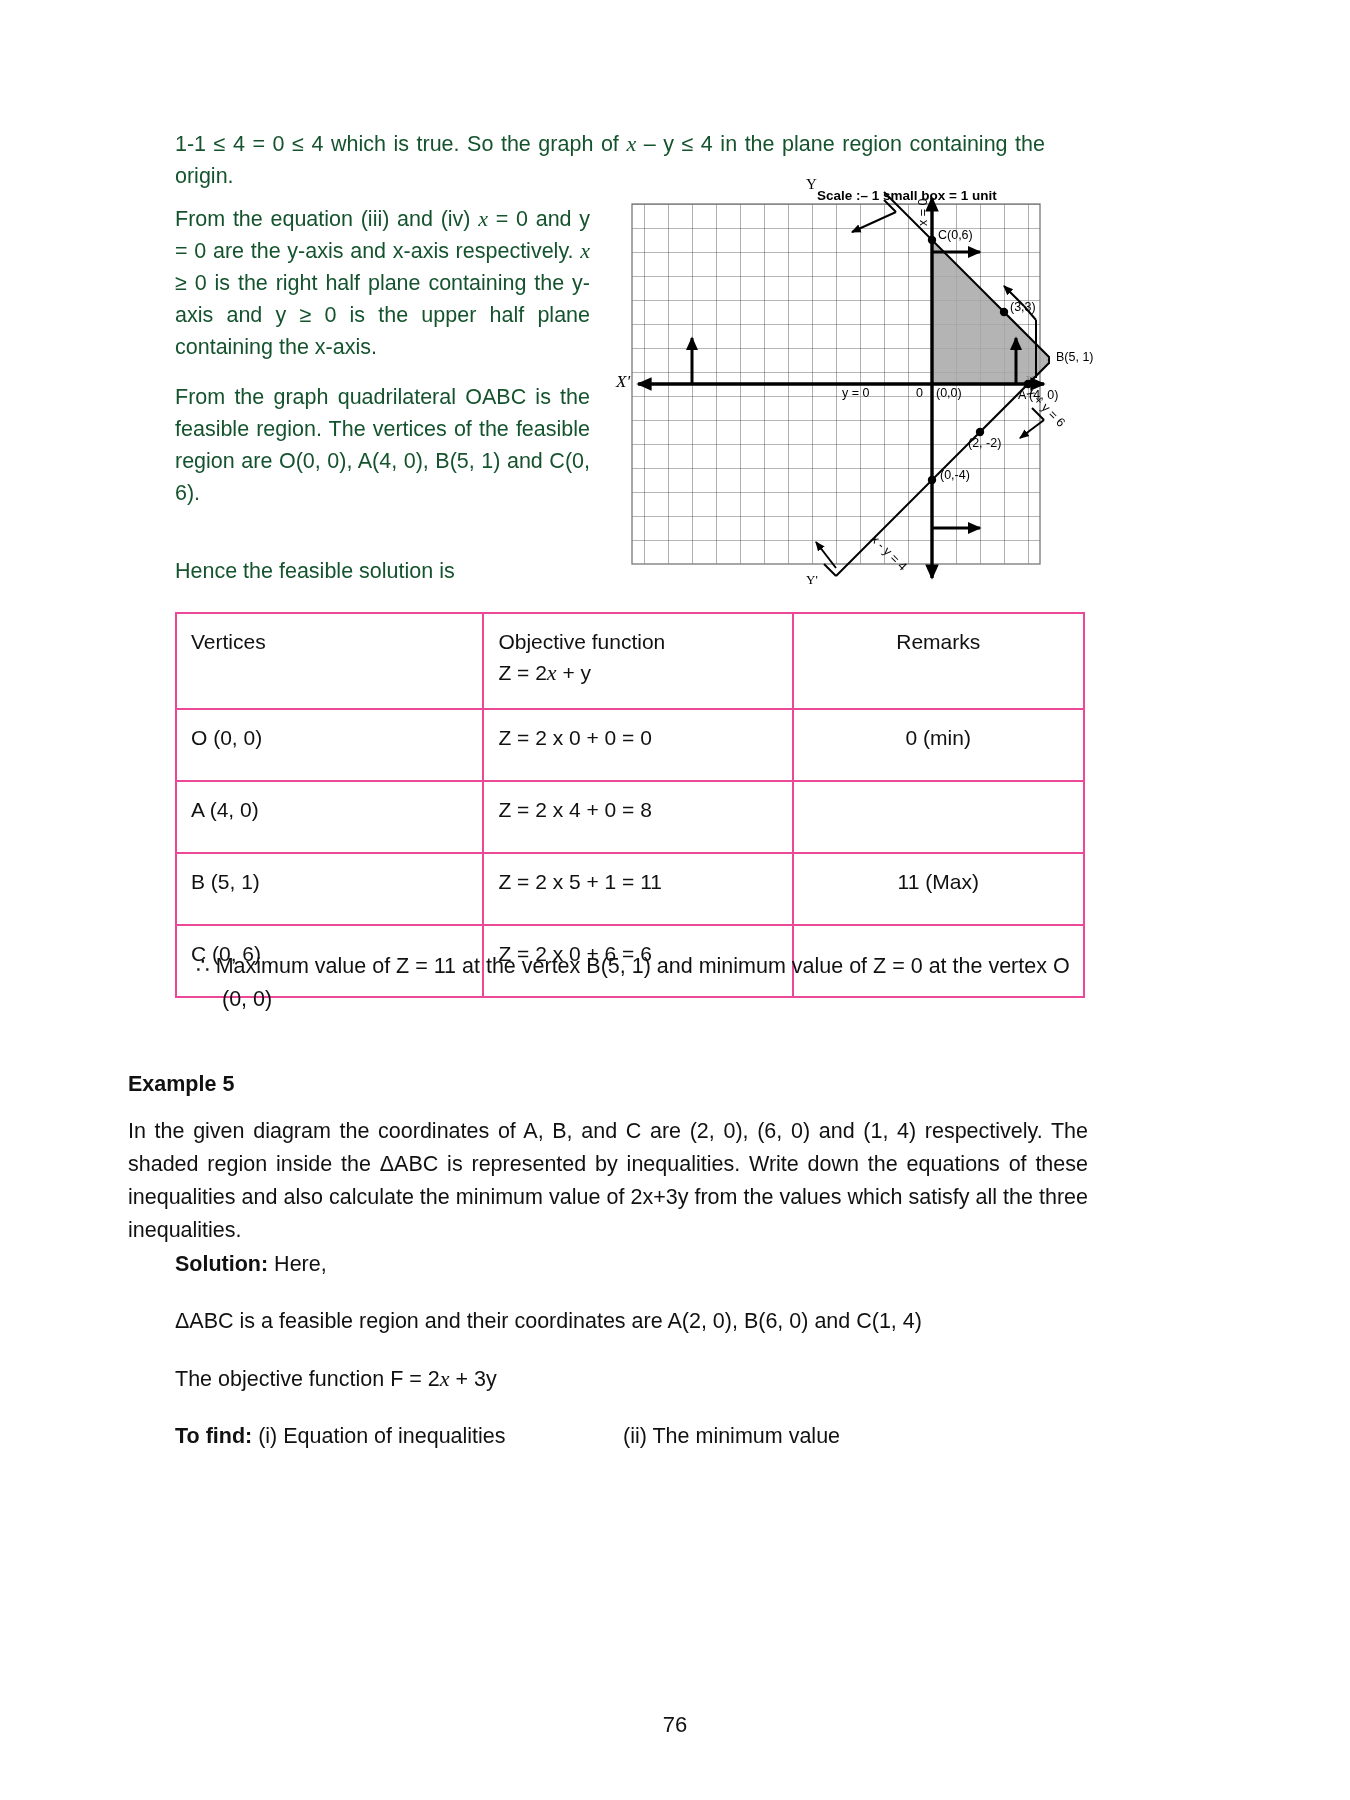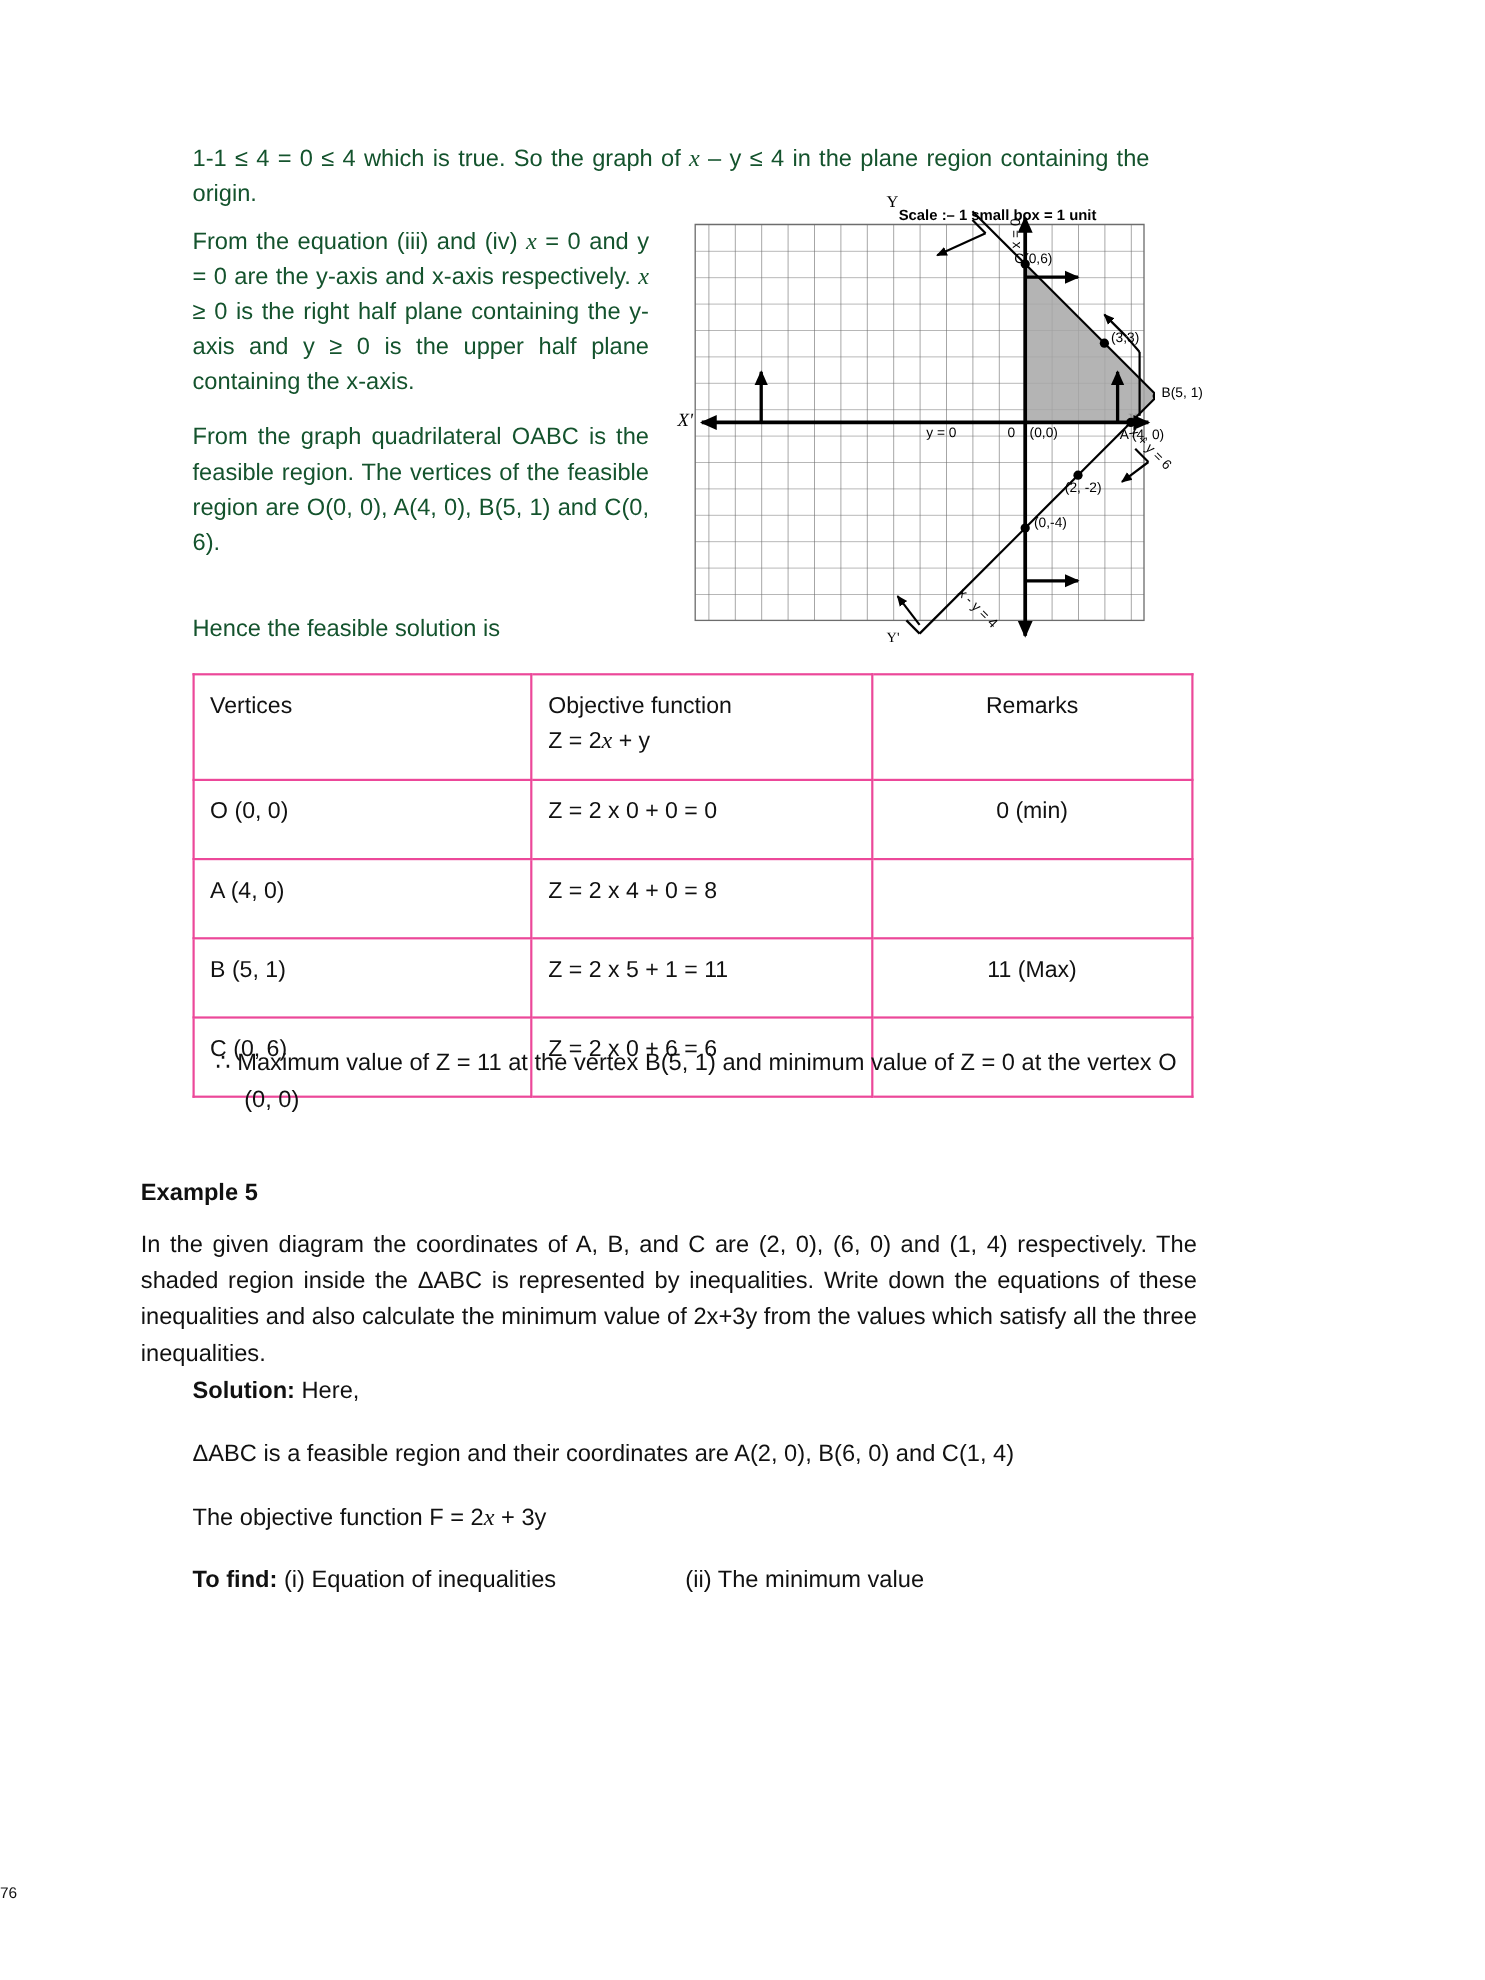--- a/index.html
+++ b/index.html
@@ -105,21 +105,21 @@
     position:absolute;left:175px;top:1248px;width:920px;
     font-size:21.5px;line-height:33px;
   }
   #sol-block p{margin:0 0 24px 0;}
   #sol-block .b{font-weight:bold;}
   #tofind-row{position:relative;}
   #tofind-row .second{position:absolute;left:448px;top:0;}
 
   #pageno{
     position:absolute;left:0;top:1712px;width:1350px;
-    font-size:14px;color:#111;
+    text-align:center;font-size:22px;color:#111;
   }
 </style>
 </head>
 <body>
 
 <div class="page">
 
   <div id="lead-para" class="ptext"><span>1-1 ≤ 4 = 0 ≤ 4 which is true. So the graph of </span><span class="ital">x</span><span> – y ≤ 4 in the plane region containing the origin.</span></div>
 
   <div id="left-col">
@@ -214,21 +214,21 @@
         <circle cx="408" cy="204" r="4.2" fill="#000"></circle>
         <circle cx="360" cy="252" r="4.2" fill="#000"></circle>
         <circle cx="312" cy="300" r="4.2" fill="#000"></circle>
       </g>
     </svg>
 
     <div class="glabel vert" style="left:296px;top:46px;">x = 0</div>
     <div class="glabel" style="left:222px;top:206px;">y = 0</div>
     <div class="glabel" style="left:296px;top:206px;">0</div>
     <div class="glabel" style="left:316px;top:206px;">(0,0)</div>
-    <div class="glabel" style="left:302px;top:48px;">C(0,6)</div>
+    <div class="glabel" style="left:318px;top:48px;">C(0,6)</div>
     <div class="glabel" style="left:390px;top:120px;">(3,3)</div>
     <div class="glabel" style="left:436px;top:170px;">B(5, 1)</div>
     <div class="glabel" style="left:398px;top:208px;">A (4, 0)</div>
     <div class="glabel" style="left:348px;top:256px;">(2, -2)</div>
     <div class="glabel" style="left:320px;top:288px;">(0,-4)</div>
     <div class="glabel rot-dl" style="left:258px;top:352px;">x - y = 4</div>
     <div class="glabel rot-dl" style="left:414px;top:206px;">x + y = 6</div>
   </div>
 
   <table id="vtable">

